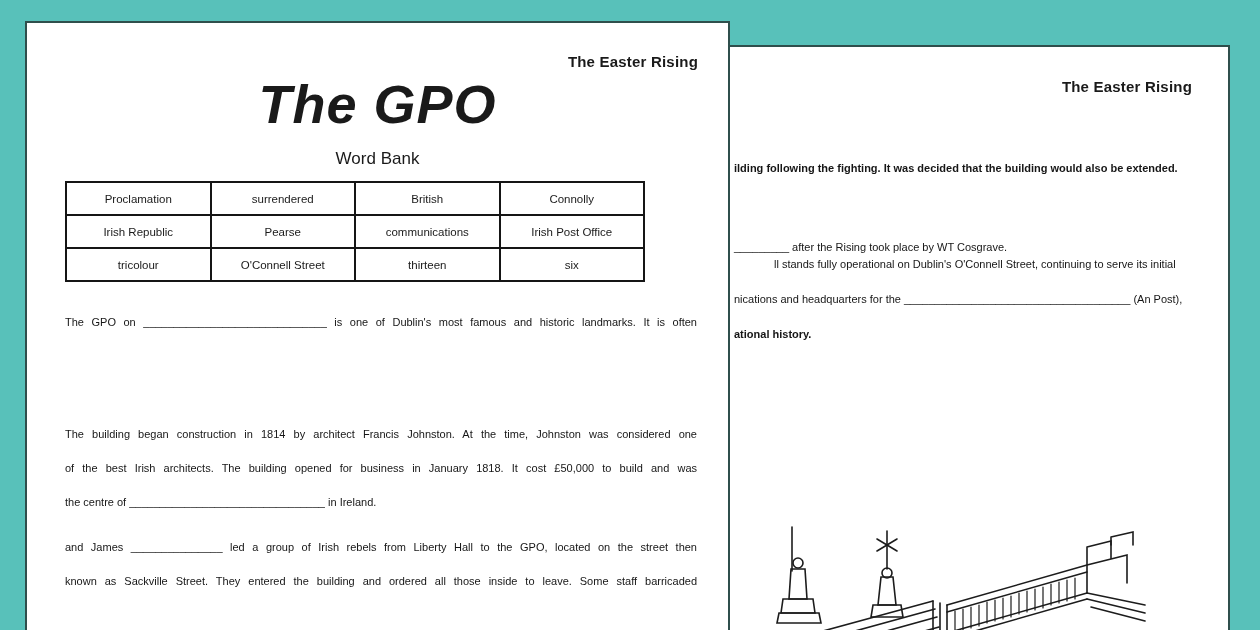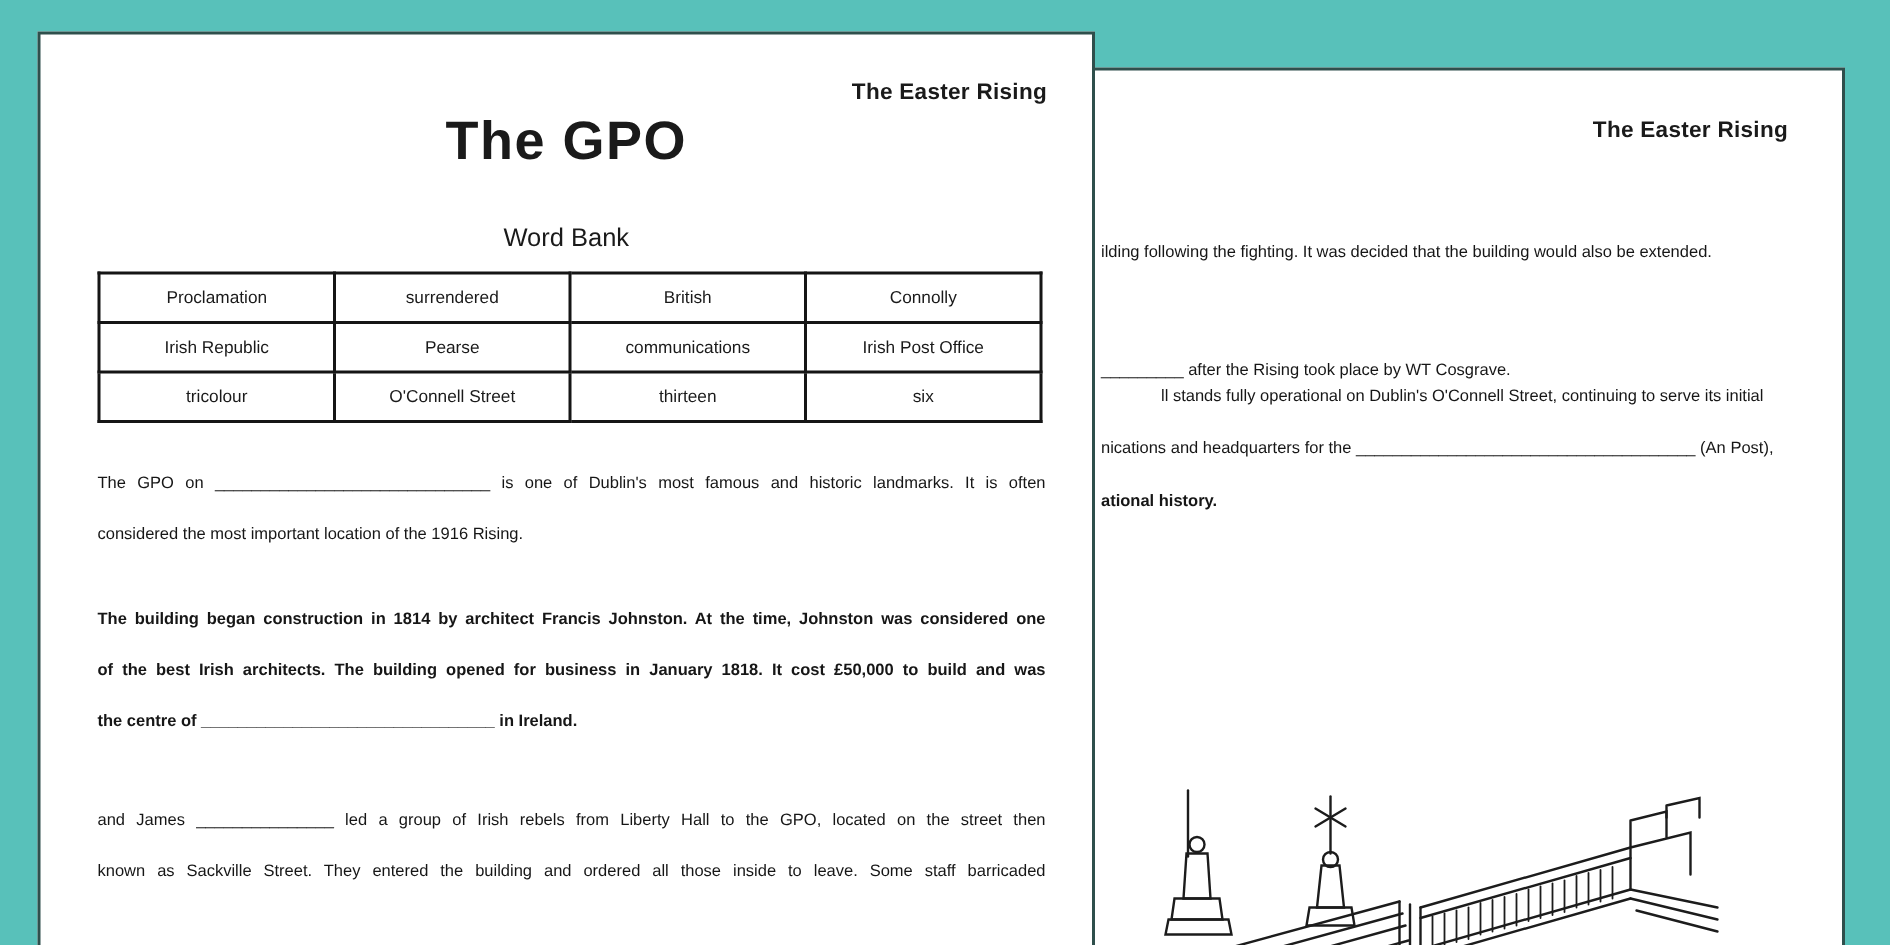--- a/index.html
+++ b/index.html
@@ -18,56 +18,56 @@
   #page2 { left:95px; top:45px; width:1135px; height:640px; z-index:1; }
   #page1 { left:25px; top:21px; width:705px; height:660px; z-index:2; }
 
   
   .p1-header {
     position:absolute; top:30px; right:30px;
     font-size:15px; font-weight:bold; letter-spacing:0.2px;
   }
   .p1-title {
     position:absolute; top:50px; left:0; width:100%;
-    text-align:center; font-size:36px; font-weight:bold; letter-spacing:1px;
+    text-align:center; font-size:54px; font-weight:bold; letter-spacing:1px;font-style:italic;
   }
   .wb-title {
     position:absolute; top:126px; left:0; width:100%;
     text-align:center; font-size:17px; font-weight:normal;
   }
   .wb-table {
-    position:absolute; top:158px; left:38px; width:630px;
+    position:absolute; top:158px; left:38px; width:580px;
     border-collapse:collapse; table-layout:fixed;
   }
   .wb-table td {
     border:2px solid #151515; height:33px;
     text-align:center; vertical-align:middle;
     font-size:11.5px;
   }
   .para {
     position:absolute; left:38px; width:632px;
     font-size:11px; line-height:34px; color:#161616;
   }
   #para1 { top:282px; }
-  #para2 { top:373px;font-weight:bold; }
+  #para2 { top:394px; }
   #para3 { top:507px; }
   .line { display:block; white-space:nowrap; }
   .line.j { text-align:justify; text-align-last:justify; white-space:normal; }
   .line.l { text-align:left; }
 
   
   .p2-header {
     position:absolute; top:31px; right:36px;
     font-size:15px; font-weight:bold; letter-spacing:0.2px;
   }
   .frag {
     position:absolute; left:637px; white-space:nowrap;
     font-size:11px; color:#161616;
   }
-  #frag1 { top:115px; }
+  #frag1 { top:115px;font-weight:bold; }
   #frag2 { top:147px;margin-top:47px; }
   #frag3 { top:211px;padding-left:40px; }
   #frag4 { top:246px; }
   #frag5 { top:281px;font-weight:bold; }
   .illustration {
     position:absolute; left:638px; top:434px;
     width:412px; height:200px;
   }
   .illustration svg { width:100%; height:100%; }
 </style>
@@ -168,21 +168,20 @@
         <td>tricolour</td>
         <td>O'Connell Street</td>
         <td>thirteen</td>
         <td>six</td>
       </tr>
     </tbody>
   </table>
 
   <div class="para" id="para1">
     <span class="line j">The GPO on ______________________________ is one of Dublin's most famous and historic landmarks. It is often</span>
-    <span class="line l">considered the most important location of the 1916 Rising.</span>
   </div>
 
   <div class="para" id="para2">
     <span class="line j">The building began construction in 1814 by architect Francis Johnston. At the time, Johnston was considered one</span>
     <span class="line j">of the best Irish architects. The building opened for business in January 1818. It cost £50,000 to build and was</span>
     <span class="line l">the centre of ________________________________ in Ireland.</span>
   </div>
 
   <div class="para" id="para3">
     <span class="line j">and James _______________ led a group of Irish rebels from Liberty Hall to the GPO, located on the street then</span>

